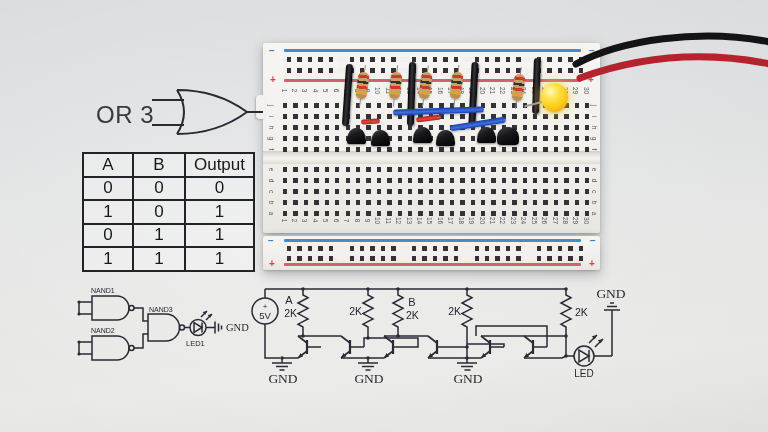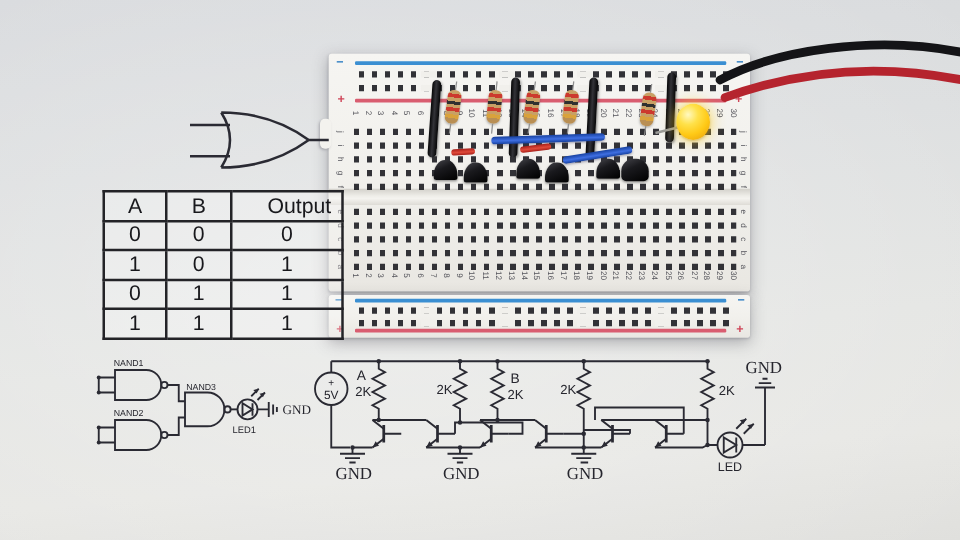--- a/index.html
+++ b/index.html
@@ -56,21 +56,21 @@
       box-shadow:0 0 12px rgba(255,208,40,.85),0 1px 2px rgba(120,90,0,.4);}
   #led-lead{position:absolute;left:524px;top:103px;width:20px;height:1.6px;background:#9a9a97;
       transform:rotate(-14deg);}
   
   svg.overlay{position:absolute;left:0;top:0;pointer-events:none;}
   #or-label{position:absolute;left:96px;top:101px;font-size:24px;color:#38383f;letter-spacing:.5px;}
   #truth-table{position:absolute;left:82px;top:152px;border-collapse:collapse;
       font-size:17px;color:#18181c;text-align:center;}
   #truth-table td,#truth-table th{border:2px solid #232327;font-weight:normal;
       background:rgba(253,253,252,.28);padding:0;height:21.5px;}
-  #truth-table .cA{width:48px;} #truth-table .cB{width:50px;} #truth-table .cO{width:67px;padding-left:20px;}
+  #truth-table .cA{width:48px;} #truth-table .cB{width:50px;} #truth-table .cO{width:67px;}
   #logo{position:absolute;left:598px;top:377px;display:flex;align-items:center;
       color:rgba(255,255,255,.82);}
   #logo .ltxt{margin-left:5px;display:flex;flex-direction:column;}
   #logo .l1{font-size:13px;font-weight:bold;letter-spacing:.4px;}
   #logo .l2{font-size:17px;font-weight:bold;letter-spacing:3.4px;margin-top:1px;}
   .ink{stroke:#2a2a33;fill:none;}
   text.slab{font-family:"Liberation Sans",sans-serif;fill:#26262e;}
   text.serif{font-family:"Liberation Serif",serif;fill:#26262e;}
 </style>
 </head>
@@ -330,20 +330,21 @@
     <text class="slab" x="406" y="319" font-size="10.5" text-anchor="start">2K</text>
     <text class="slab" x="461" y="315" font-size="10.5" text-anchor="end">2K</text>
     <text class="slab" x="575" y="316" font-size="10.5" text-anchor="start">2K</text>
     <text class="serif" x="283" y="383" font-size="13.5" text-anchor="middle">GND</text>
     <text class="serif" x="369" y="383" font-size="13.5" text-anchor="middle">GND</text>
     <text class="serif" x="468" y="383" font-size="13.5" text-anchor="middle">GND</text>
     <text class="serif" x="611" y="298" font-size="13.5" text-anchor="middle">GND</text>
     <text class="slab" x="584" y="377" font-size="10" text-anchor="middle">LED</text>
   </svg>
 
+  <div id="or-label">OR 3</div>
 
   <table id="truth-table">
     <tbody>
         <tr>
       <th class="cA">A</th>
       <th class="cB">B</th>
       <th class="cO">Output</th>
     </tr>
     <tr>
       <td>0</td>

